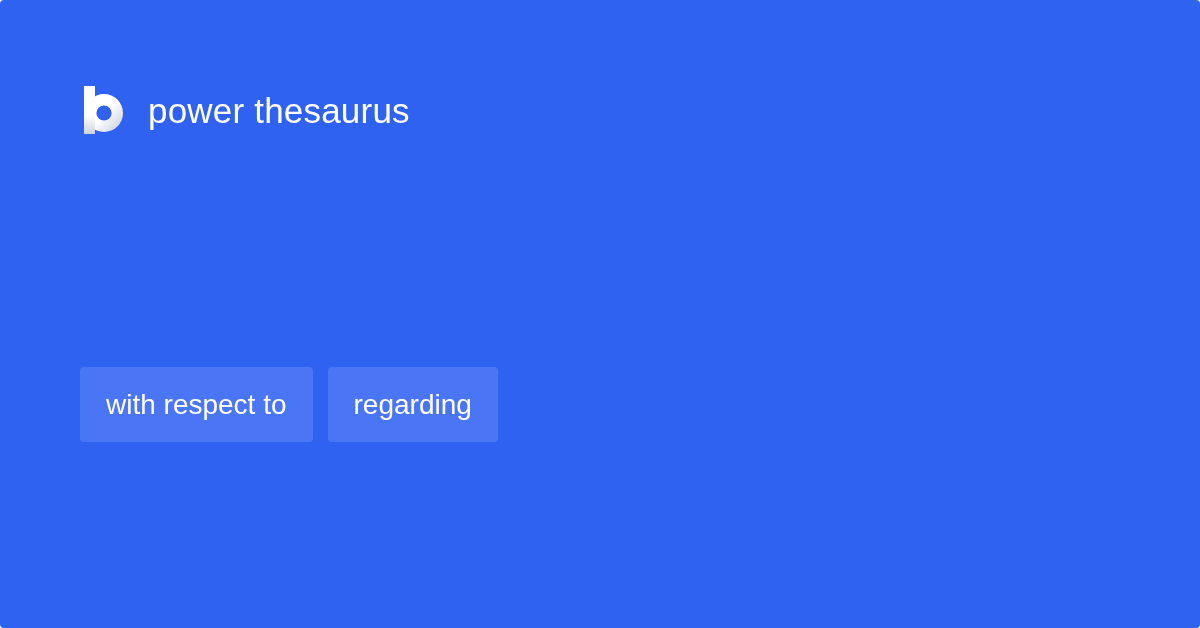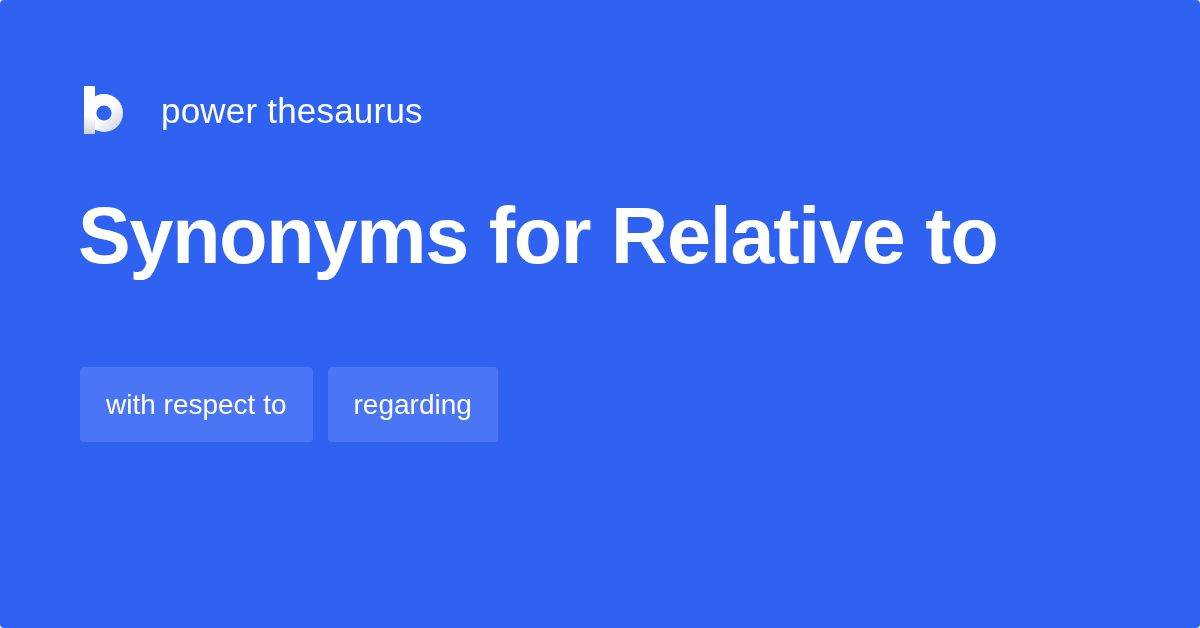--- a/index.html
+++ b/index.html
@@ -20,21 +20,20 @@
   }
 
   
   #brand {
     position: absolute;
     left: 80px;
     top: 82px;
     display: flex;
     align-items: center;
     height: 56px;
-    gap: 13px;
   }
   #logo-mark {
     width: 44px;
     height: 48px;
     display: block;
     flex: 0 0 auto;
   }
   #brand-name {
     margin-left: 24px;
     color: #ffffff;
@@ -117,21 +116,20 @@
 
       <g mask="url(#holeMask)">
         <rect x="0" y="0" width="44" height="48" fill="url(#shadeRing)"></rect>
       </g>
 
       <rect x="4" y="0" width="11" height="48" fill="url(#shadeStem)"></rect>
     </svg>
     <span id="brand-name">power thesaurus</span>
   </div>
 
-  <h1 id="page-title">Synonyms for Relative to</h1>
 
   <div id="chips">
     <div class="chip row-break" style="background: rgb(74, 118, 245); color: rgb(255, 255, 255);">with respect to</div>
     <div class="chip row-break" style="background: rgb(74, 118, 245); color: rgb(255, 255, 255);">regarding</div>
 
   </div>
 
 </div>
 
 </body></html>

